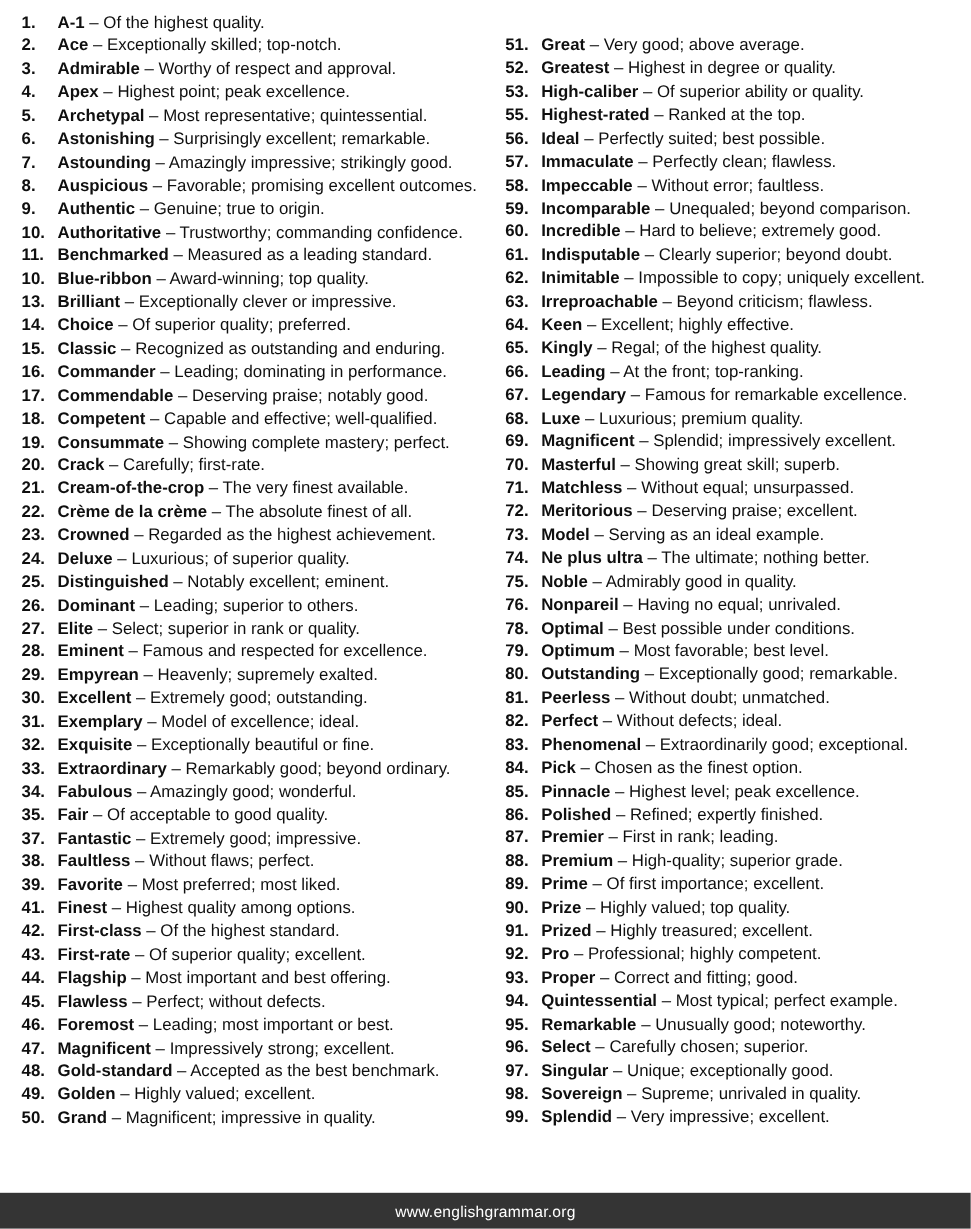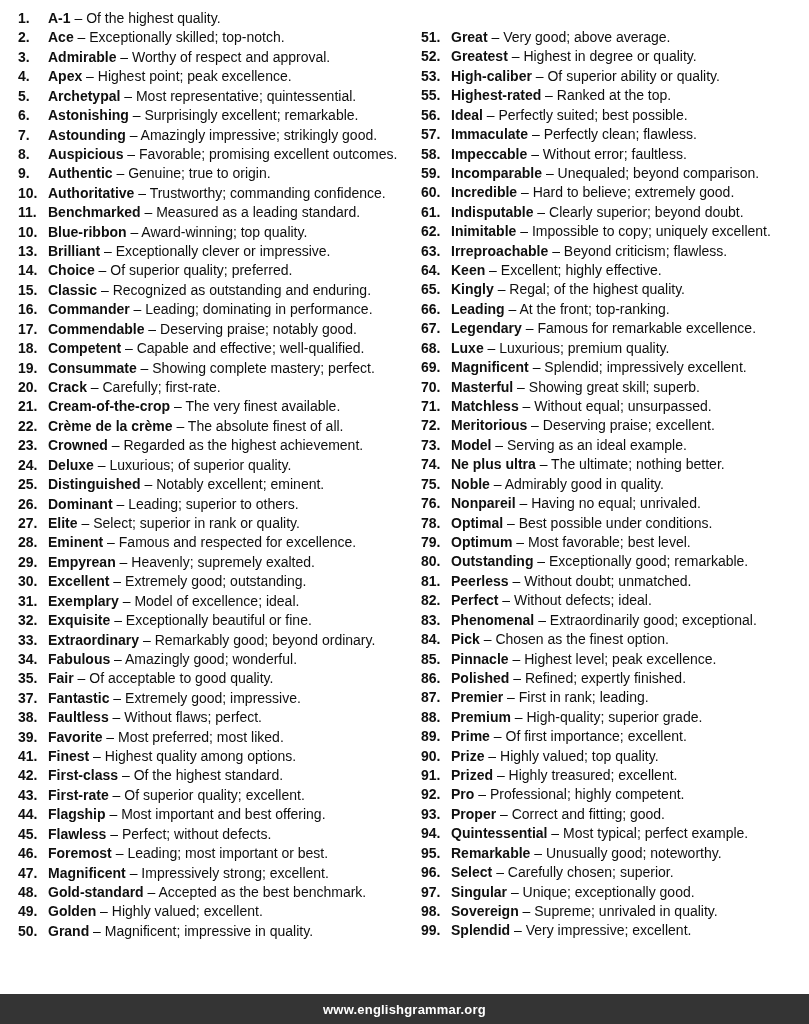--- a/index.html
+++ b/index.html
@@ -48,21 +48,21 @@
   .footer {
     flex: 0 0 30px;
     height: 30px;
     display: flex;
     align-items: center;
     justify-content: center;
   }
   .footer-text {
     color: #ffffff;
     font-size: 13px;
-    font-weight: bold;
+    font-weight: normal;
     letter-spacing: 0.2px;
   }
 </style>
 </head>
 <body>
 
 <div class="page" style="background: rgb(255, 255, 255);">
   <div class="content">
     <div class="col col-left" id="col-left">
   <div class="row">

